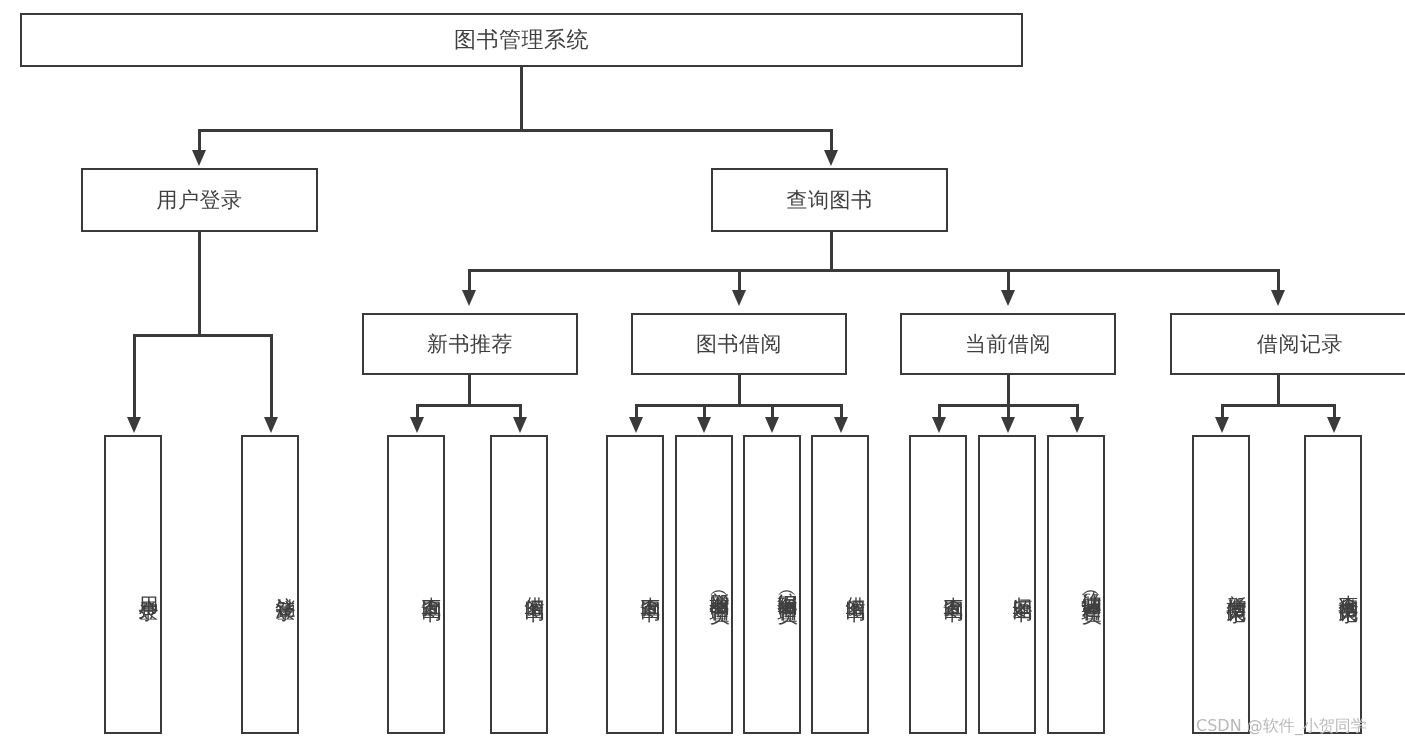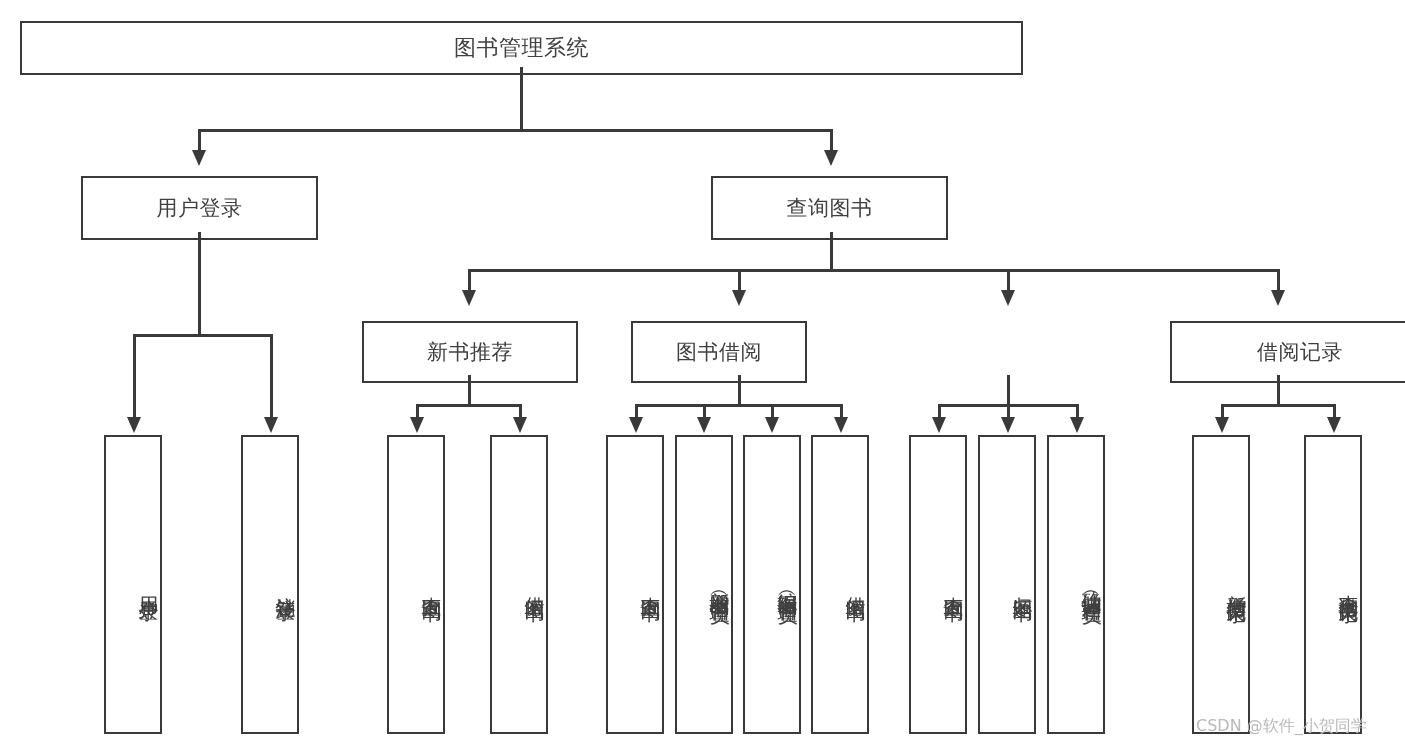--- a/index.html
+++ b/index.html
@@ -26,21 +26,20 @@
     display: flex;
     align-items: center;
     justify-content: center;
     color: #3f3f3f;
     line-height: 1.18;
     text-align: center;
   }
   .node.h {            
     font-size: 21px;
     letter-spacing: 0.5px;
-    margin-top: 8px;
   }
   .node.root {
     font-size: 22px;
   }
   .node.v {            
     font-size: 20px;
     writing-mode: vertical-rl;
     text-orientation: upright;
     letter-spacing: 2px;
     padding: 6px 0;
@@ -116,22 +115,23 @@
   <div class="vline" style="left:738px; top:269px; height:22px;"></div>
   <div class="vline" style="left:1007px; top:269px; height:22px;"></div>
   <div class="vline" style="left:1277px; top:269px; height:22px;"></div>
   <div class="arrow" style="left:462px; top:290px;"></div>
   <div class="arrow" style="left:732px; top:290px;"></div>
   <div class="arrow" style="left:1001px; top:290px;"></div>
   <div class="arrow" style="left:1271px; top:290px;"></div>
 
   <div class="node h" style="left:362px; top:313px; width:216px; height:62px;">新书推荐</div>
 
-  <div class="node h" style="left:631px; top:313px; width:176px; height:62px;">图书借阅</div>
-
+  <div class="node h" style="left:631px; top:313px; width:216px; height:62px;">图书借阅</div>
+
+  <div class="node h" style="left:900px; top:313px; width:216px; height:62px;">当前借阅</div>
 
   <div class="node h" style="left:1170px; top:313px; width:260px; height:62px;">借阅记录</div>
 
   <div class="vline" style="left:468px; top:375px; height:31px;"></div>
   <div class="hline" style="left:416px; top:404px; width:106px;"></div>
   <div class="vline" style="left:416px; top:404px; height:14px;"></div>
   <div class="vline" style="left:519px; top:404px; height:14px;"></div>
   <div class="arrow" style="left:410px; top:417px;"></div>
   <div class="arrow" style="left:513px; top:417px;"></div>
 

